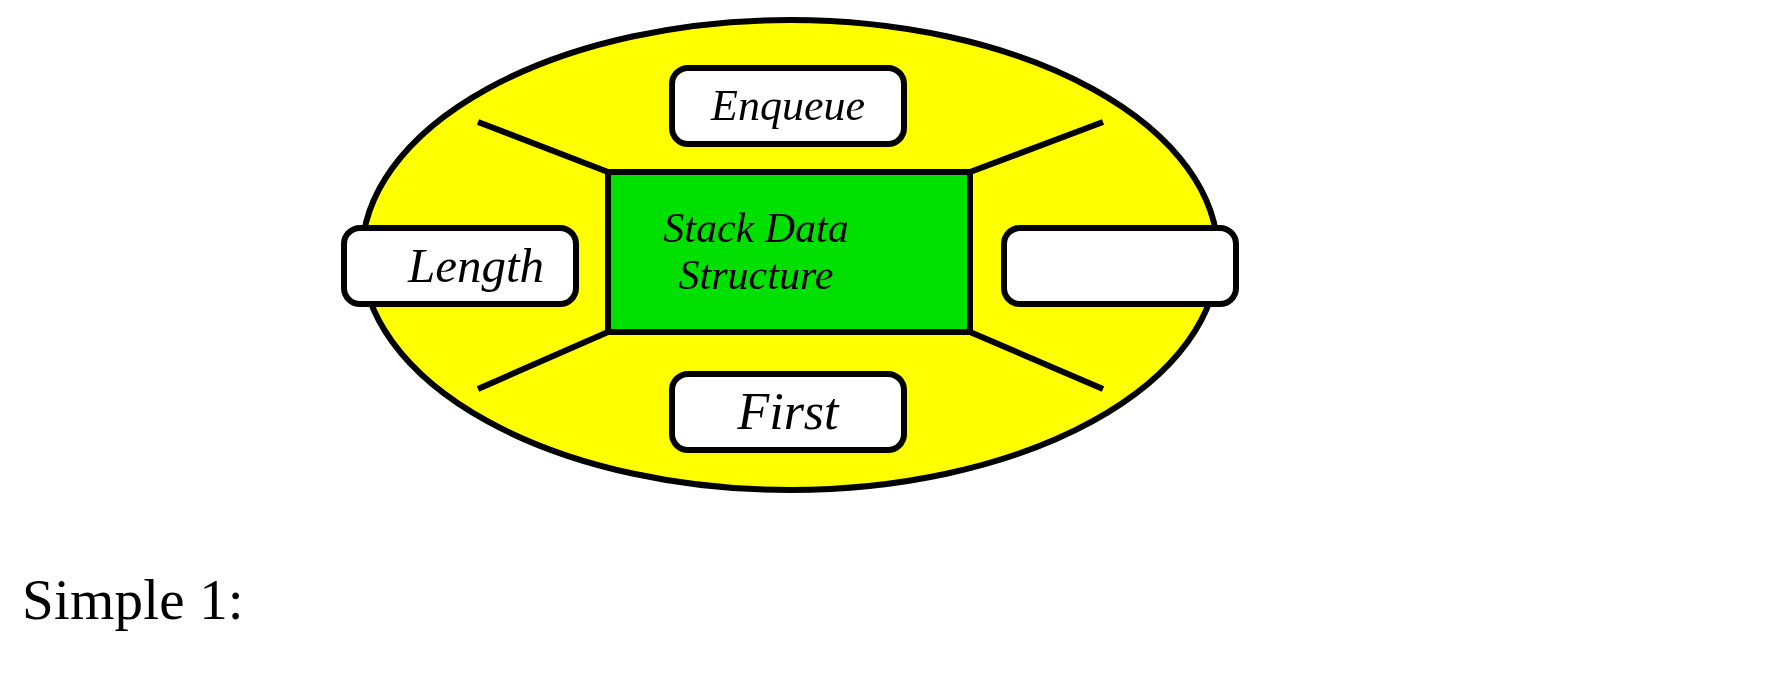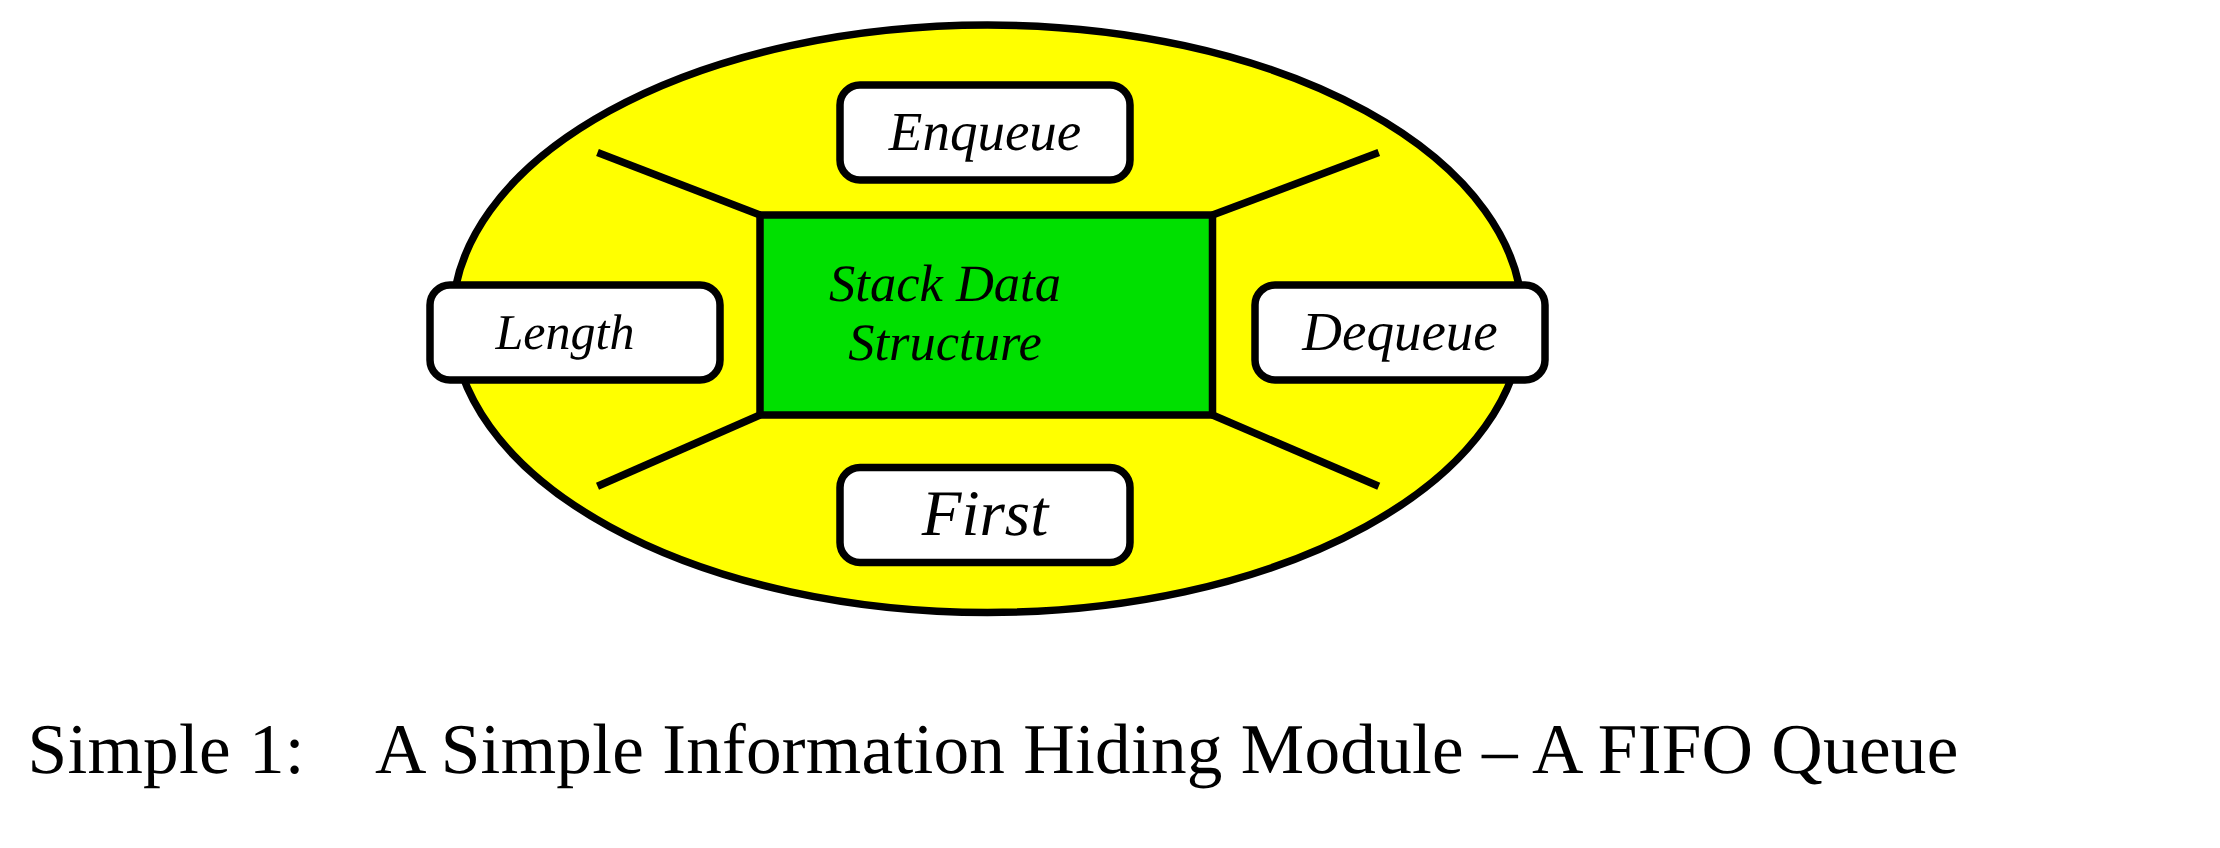--- a/index.html
+++ b/index.html
@@ -50,22 +50,22 @@
     line-height: 1.12;
     white-space: pre-line;
     pointer-events: none;
   }
 
   #text-enqueue {
     left: 672px;  top: 68px;  width: 232px; height: 76px;
     font-size: 44px;
   }
   #text-length {
-    left: 336px;  top: 228px; width: 232px; height: 76px;
-    font-size: 40px;
+    left: 360px;  top: 228px; width: 232px; height: 76px;
+    font-size: 49px;
   }
   #text-dequeue {
     left: 1004px; top: 228px; width: 232px; height: 76px;
     font-size: 44px;
   }
   #text-first {
     left: 672px;  top: 374px; width: 232px; height: 76px;
     font-size: 52px;
   }
   #text-core {
@@ -121,27 +121,25 @@
       <rect x="672" y="68" width="232" height="76" rx="16" ry="16" fill="#ffffff" stroke="#000000" stroke-width="6"></rect>
       <rect x="344" y="228" width="232" height="76" rx="16" ry="16" fill="#ffffff" stroke="#000000" stroke-width="6"></rect>
       <rect x="1004" y="228" width="232" height="76" rx="16" ry="16" fill="#ffffff" stroke="#000000" stroke-width="6"></rect>
       <rect x="672" y="374" width="232" height="76" rx="16" ry="16" fill="#ffffff" stroke="#000000" stroke-width="6"></rect>
     </svg>
 
     <div class="label-box-text" id="text-enqueue">Enqueue</div>
 
     <div class="label-box-text" id="text-length">Length</div>
 
-    <div class="label-box-text" id="text-dequeue">Dequeue</div>
 
     <div class="label-box-text" id="text-first">First</div>
 
     <div class="label-box-text" id="text-core">Stack Data
 Structure</div>
   </div>
 
   <div id="caption">
     <span id="caption-label">Simple 1:</span>
     <span id="caption-gap"></span>
-    <span id="caption-text">A Simple Information Hiding Module – A FIFO Queue</span>
   </div>
 
 </div>
 
 </body></html>

